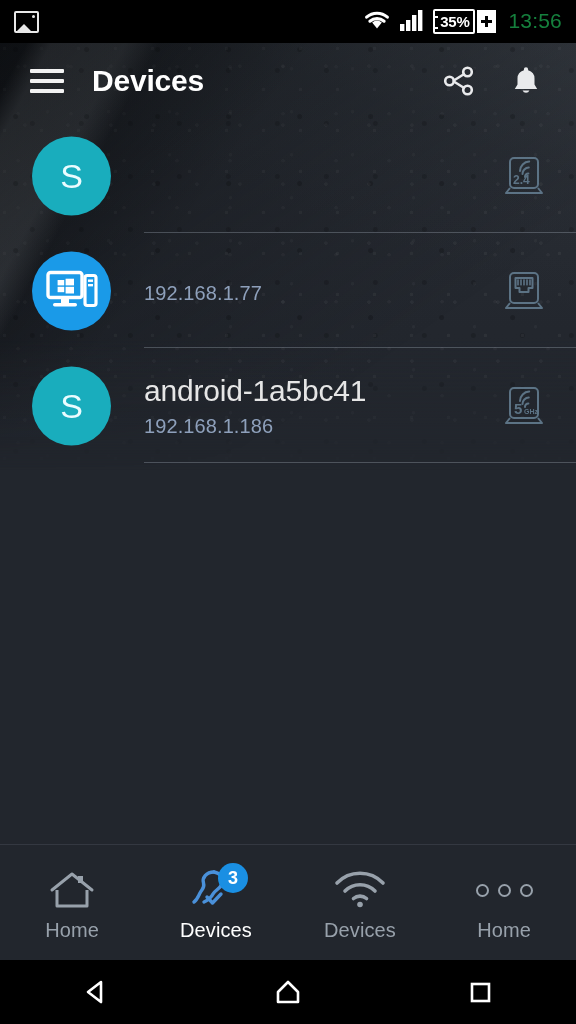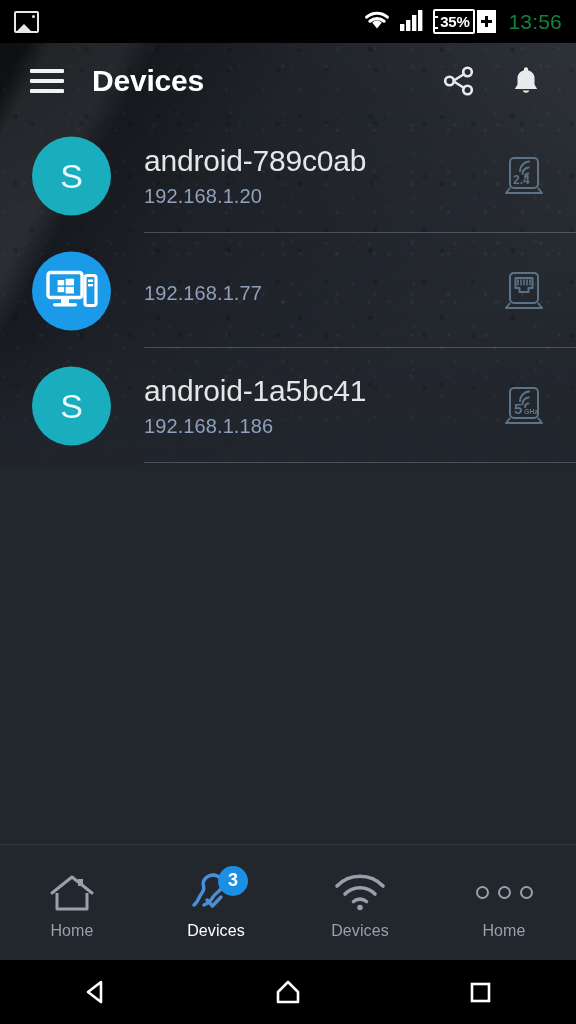--- a/index.html
+++ b/index.html
@@ -22,21 +22,21 @@
   
   .statusbar {
     position: absolute; top: 0; left: 0;
     width: 576px; height: 43px;
     background: #000;
     display: flex; align-items: center;
     z-index: 40;
   }
   .sb-left { padding-left: 14px; display: flex; align-items: center; }
   .sb-right {
-    margin-left: auto; display: flex; align-items: center;
+    margin-left: auto; display: flex; 
     padding-right: 14px; gap: 9px;
   }
   .pic-icon {
     width: 21px; height: 18px;
     border: 2px solid #e8e8e8;
     border-radius: 2px;
     position: relative; overflow: hidden;
   }
   .pic-icon::after {
     content: ""; position: absolute;
@@ -226,21 +226,21 @@
     cursor: pointer;
     position: relative;
     padding-top: 4px;
   }
   .nav-icon {
     height: 46px;
     display: flex; align-items: center; justify-content: center;
     position: relative;
   }
   .nav-label {
-    font-size: 16px;
+    font-size: 20px;
     margin-top: 6px;
     color: #98a1ab;
     letter-spacing: 0.1px;
   }
   .nav-item.active .nav-label { color: #ffffff; }
   .nav-badge {
     position: absolute;
     right: -4px; top: -4px;
     min-width: 30px; height: 30px;
     border-radius: 15px;
@@ -334,24 +334,20 @@
       </span>
     </div>
   </div>
 
   <div class="content">
 
     <div class="device-row">
       <div class="avatar" style="background:#19adbd;">
         <span class="avatar-letter">S</span>
       </div>
-      <div class="row-text">
-        <div class="row-title">android-789c0ab</div>
-        <div class="row-sub">192.168.1.20</div>
-      </div>
       <div class="row-badge">
         <svg width="40" height="42" viewBox="0 0 40 42">
           <g fill="none" stroke="#5c7385" stroke-width="2">
             <rect x="6" y="3" width="28" height="30" rx="4"></rect>
             <path d="M6 33 L2 38 H38 L34 33" stroke-linejoin="round"></path>
           </g>
           <g fill="none" stroke="#5c7385" stroke-width="2" stroke-linecap="round">
             <path d="M16 16 A9.5 9.5 0 0 1 25.2 6.6"></path>
             <path d="M18.5 19 A6.4 6.4 0 0 1 24.8 12.6"></path>
             <path d="M21 22 A3.4 3.4 0 0 1 24.4 18.4"></path>

